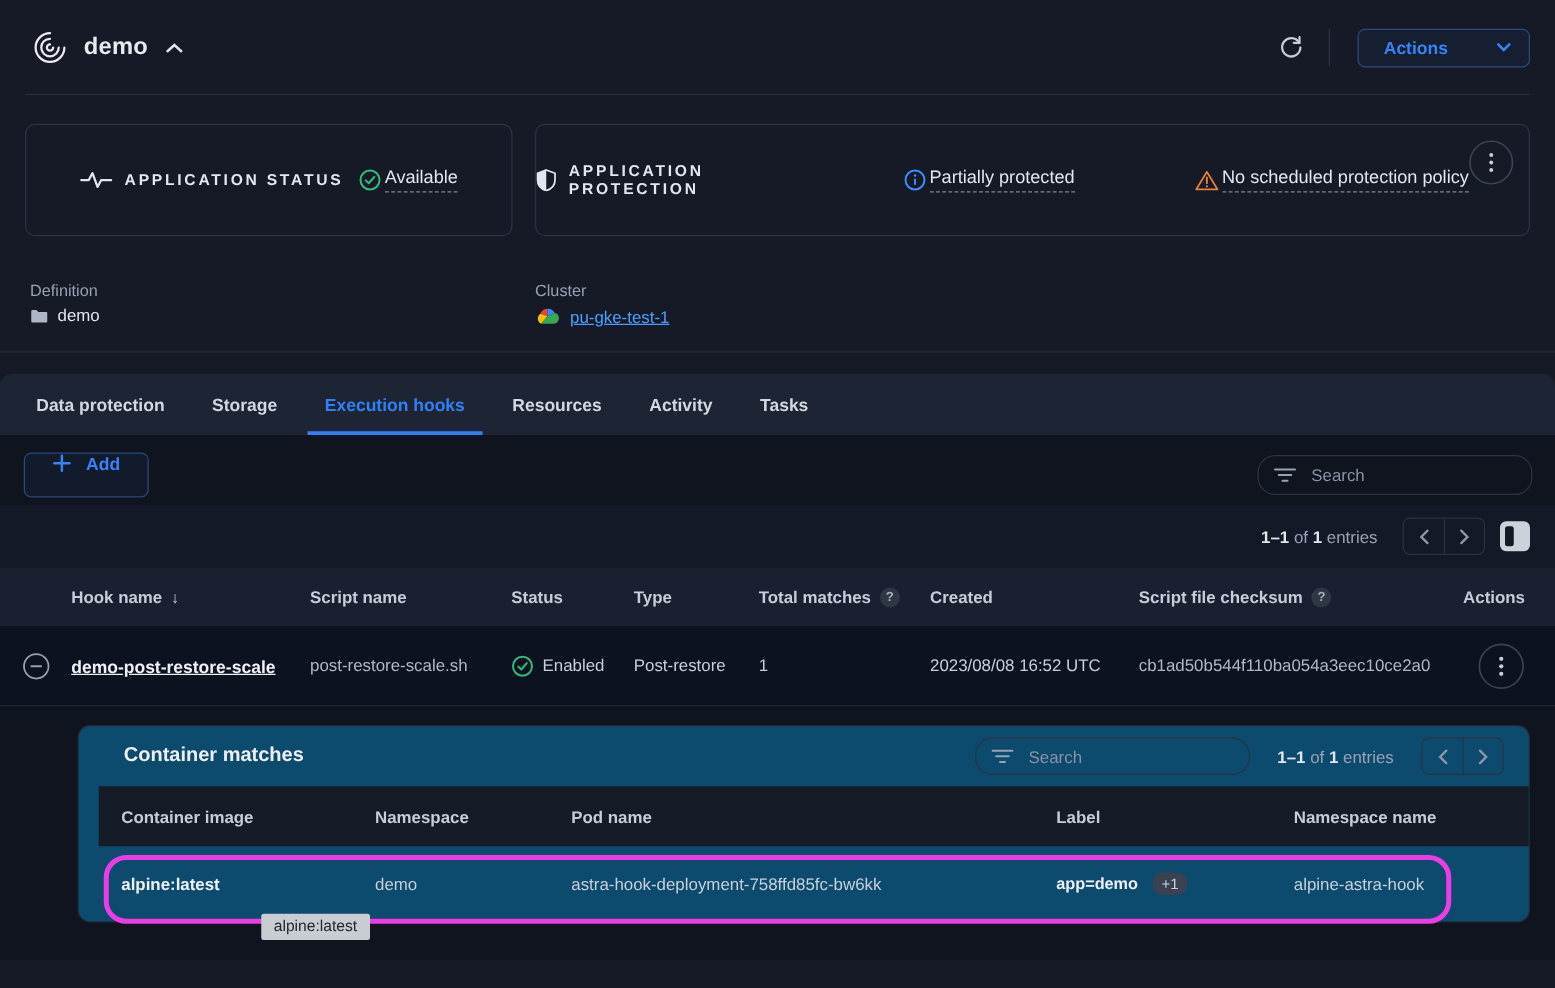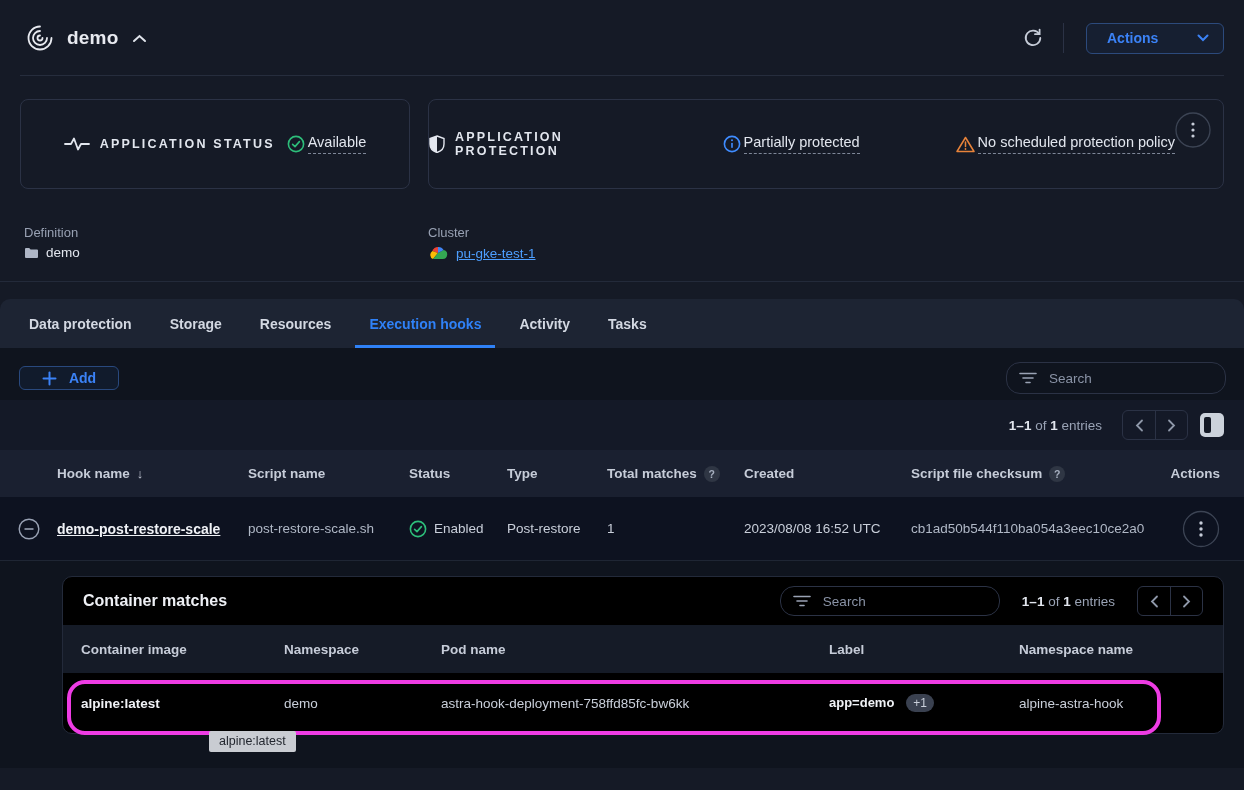--- a/index.html
+++ b/index.html
@@ -52,23 +52,23 @@
   
   .tabbar { margin-top: 17px; height: 49px; background: #1d2433; border-radius: 10px 10px 0 0;
             display: flex; align-items: stretch; padding-left: 15px; }
   .tab { display: flex; align-items: center; padding: 0 14px; margin-right: 10px; font-size: 14px;
          font-weight: 600; color: #d3d8e2; cursor: pointer; border-bottom: 3px solid transparent; padding-top: 3px; }
   .tab.active { color: #2f81f7; border-bottom-color: #2f81f7; }
 
   
   .panel { height: 420px; background: #0f141e; }
   .toolbar-row { display: flex; align-items: center; justify-content: space-between; padding: 14px 18px 0 19px; }
-  .add-btn { width: 100px; height: 24px; border: 1px solid #29497e; border-radius: 6px;
+  .add-btn { width: 100px; height: 36px; border: 1px solid #29497e; border-radius: 6px;
              background: rgba(59,130,246,0.07); color: #3b82f6; font-size: 14px; font-weight: 700;
-             display: flex; align-items: center; justify-content: center; gap: 12px; }
+             display: flex; align-items: flex-start; justify-content: center; gap: 12px; }
   .search-wrap { position: relative; }
   .search-wrap svg { position: absolute; left: 13px; top: 50%; transform: translateY(-50%); }
   .search-input { width: 220px; height: 32px; background: transparent; border: 1px solid #2b3245;
                   border-radius: 14px; color: #e8eaf0; font-size: 13.5px; padding: 0 10px 0 42px; }
   .search-input::placeholder { color: #8a93a6; }
 
   .pagination-row { margin-top: 6px; height: 50px; background: #141927;
                     display: flex; align-items: center; justify-content: flex-end; padding-right: 18px; }
   .entries { font-size: 13.5px; color: #9aa3b5; }
   .entries b { color: #e2e6ee; font-weight: 700; }
@@ -84,22 +84,22 @@
   .cell.right { justify-content: flex-end; padding-right: 24px; }
   .cell.center { justify-content: center; }
   .help-badge { width: 16px; height: 16px; border-radius: 50%; background: #2f3644; color: #a7b0c0;
                 font-size: 10.5px; font-weight: 700; display: inline-flex; align-items: center; justify-content: center; }
   .sort-icon { font-size: 13px; color: #c6ccd8; }
   .t-row { height: 64px; background: #0d1220; border-bottom: 1px solid #1f2634; font-size: 13.5px; color: #c9cfda; }
   .hook-name { font-size: 14px; font-weight: 700; color: #f0f2f6; text-decoration: underline; }
   .dim { color: #b0b8c6; }
 
   
-  .cm-card { margin: 15px 20px 0 62px; height: 158px; background: #000000;
-             border: 1px solid #232a3a; border-radius: 10px; }
+  .cm-card { margin: 15px 20px 0 62px; height: 158px; background: #0c4a6e;
+             border: 1px solid #232a3a; border-radius: 10px; padding-left: 16px; }
   .cm-header { height: 48px; display: flex; align-items: center; padding: 0 20px; }
   .cm-title { font-size: 16px; font-weight: 700; color: #eef0f5; }
   .cm-header .search-wrap { margin-left: auto; }
   .cm-header .search-input { height: 30px; }
   .cm-header .entries { margin: 0 22px; }
   .cm-header .pager { margin-left: 0; }
   .cm-grid { display: grid; grid-template-columns: 203px 157px 388px 190px 1fr; align-items: center; padding-left: 18px; }
   .cm-head { height: 48px; background: #151b27; font-size: 13.5px; font-weight: 600; color: #c6ccd8;
              border-radius: 0; }
   .cm-row { height: 60px; position: relative; font-size: 13.5px; color: #c9cfda; }
@@ -250,22 +250,22 @@
       <span class="cluster-link">pu-gke-test-1</span>
     </div>
   </div>
 </div>
 
 <div class="page-divider"></div>
 
 <div class="tabbar">
   <div class="tab">Data protection</div>
   <div class="tab">Storage</div>
+  <div class="tab active">Execution hooks</div>
   <div class="tab">Resources</div>
-  <div class="tab active">Execution hooks</div>
   <div class="tab">Activity</div>
   <div class="tab">Tasks</div>
 </div>
 
 <div class="panel">
 
   <div class="toolbar-row">
     <button class="add-btn">
       <span style="display:flex">
         <svg width="15" height="15" viewBox="0 0 15 15" stroke="#3b82f6" stroke-width="2" stroke-linecap="round">

